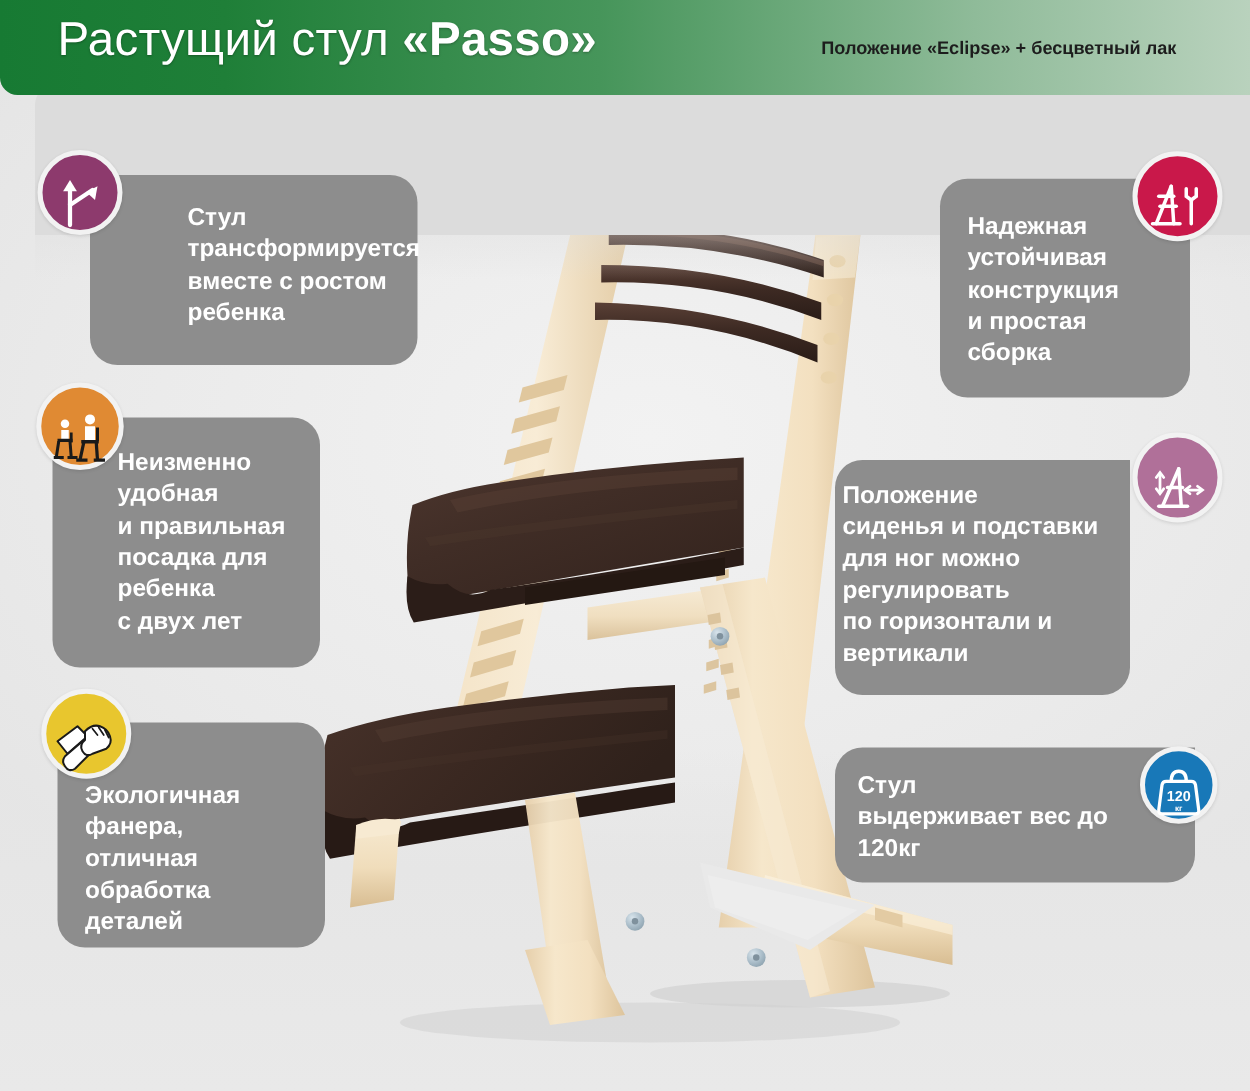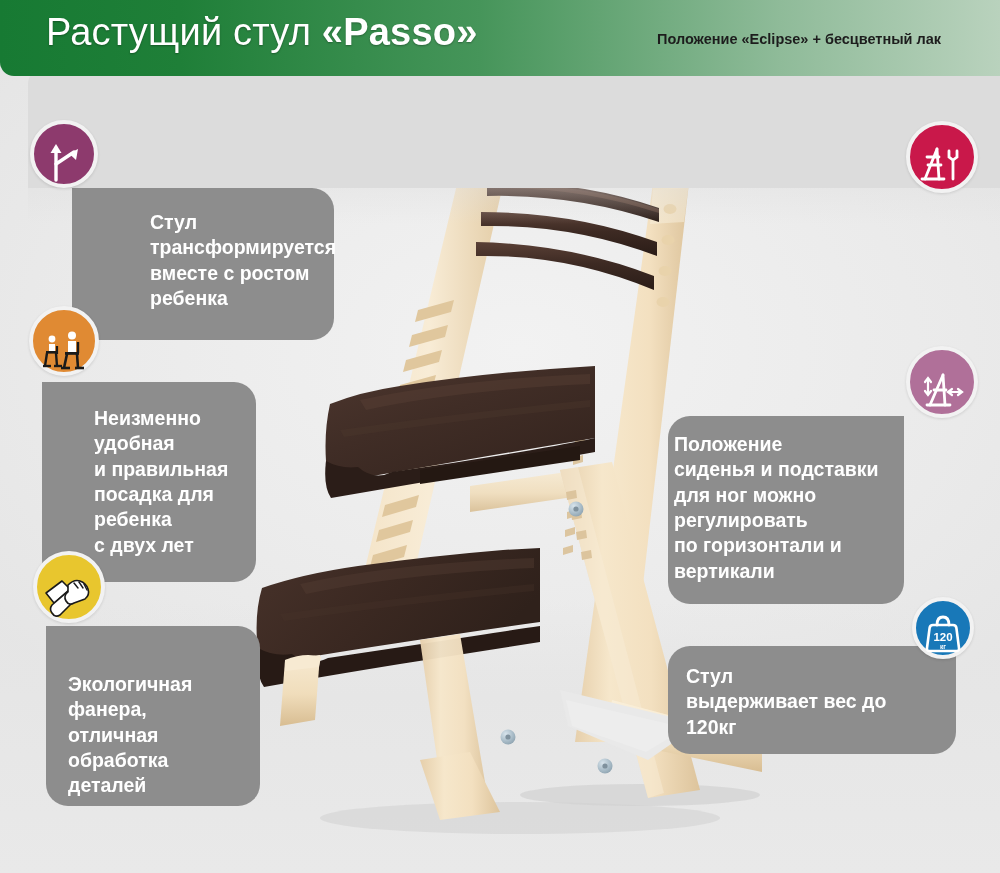--- a/index.html
+++ b/index.html
@@ -82,21 +82,20 @@
   
   .chair { position: absolute; left: 0; top: 0; width: 1000px; height: 873px; z-index: 10; }
 
   
   .callout {
     position: absolute;
     background: #8d8d8d;
     color: #ffffff;
     z-index: 30;
     box-sizing: border-box;
-    margin-top: 48px;
   }
   .callout .txt {
     font-size: 19.5px;
     font-weight: 700;
     line-height: 1.30;
     white-space: pre-line;
     color: #ffffff;
   }
 
   
@@ -382,20 +381,27 @@
         <path d="M24,10 q6,-6 12,-4 q6,2 8,8 q2,6 -3,10 L30,28 q-5,3 -8,-2 q-3,-5 2,-9 Z"></path>
       </g>
       <g stroke="#1a1a1a" stroke-width="1.4" fill="none" stroke-linecap="round">
         <path d="M30,8 l4,5"></path>
         <path d="M35,7 l4,6"></path>
         <path d="M40,9 l3,6"></path>
       </g>
     </svg>
   </div>
 
+  <div class="callout c4 r-tl r-bl r-br">
+    <p class="txt txt-blk">Надежная
+устойчивая
+конструкция
+и простая
+сборка</p>
+  </div>
   <div class="badge" style="left:906px; top:121px; width:72px; height:72px; background:#c9184a;">
     <svg width="46" height="44" viewBox="0 0 46 44" aria-hidden="true">
       <g stroke="#ffffff" stroke-width="2.8" fill="none" stroke-linecap="round" stroke-linejoin="round">
 
         <path d="M18,4 L6,34"></path>
         <path d="M18,4 L20,34"></path>
         <path d="M3,34 L25,34"></path>
         <path d="M9,20 L22,20"></path>
         <path d="M8,12 L20,12"></path>
       </g>

